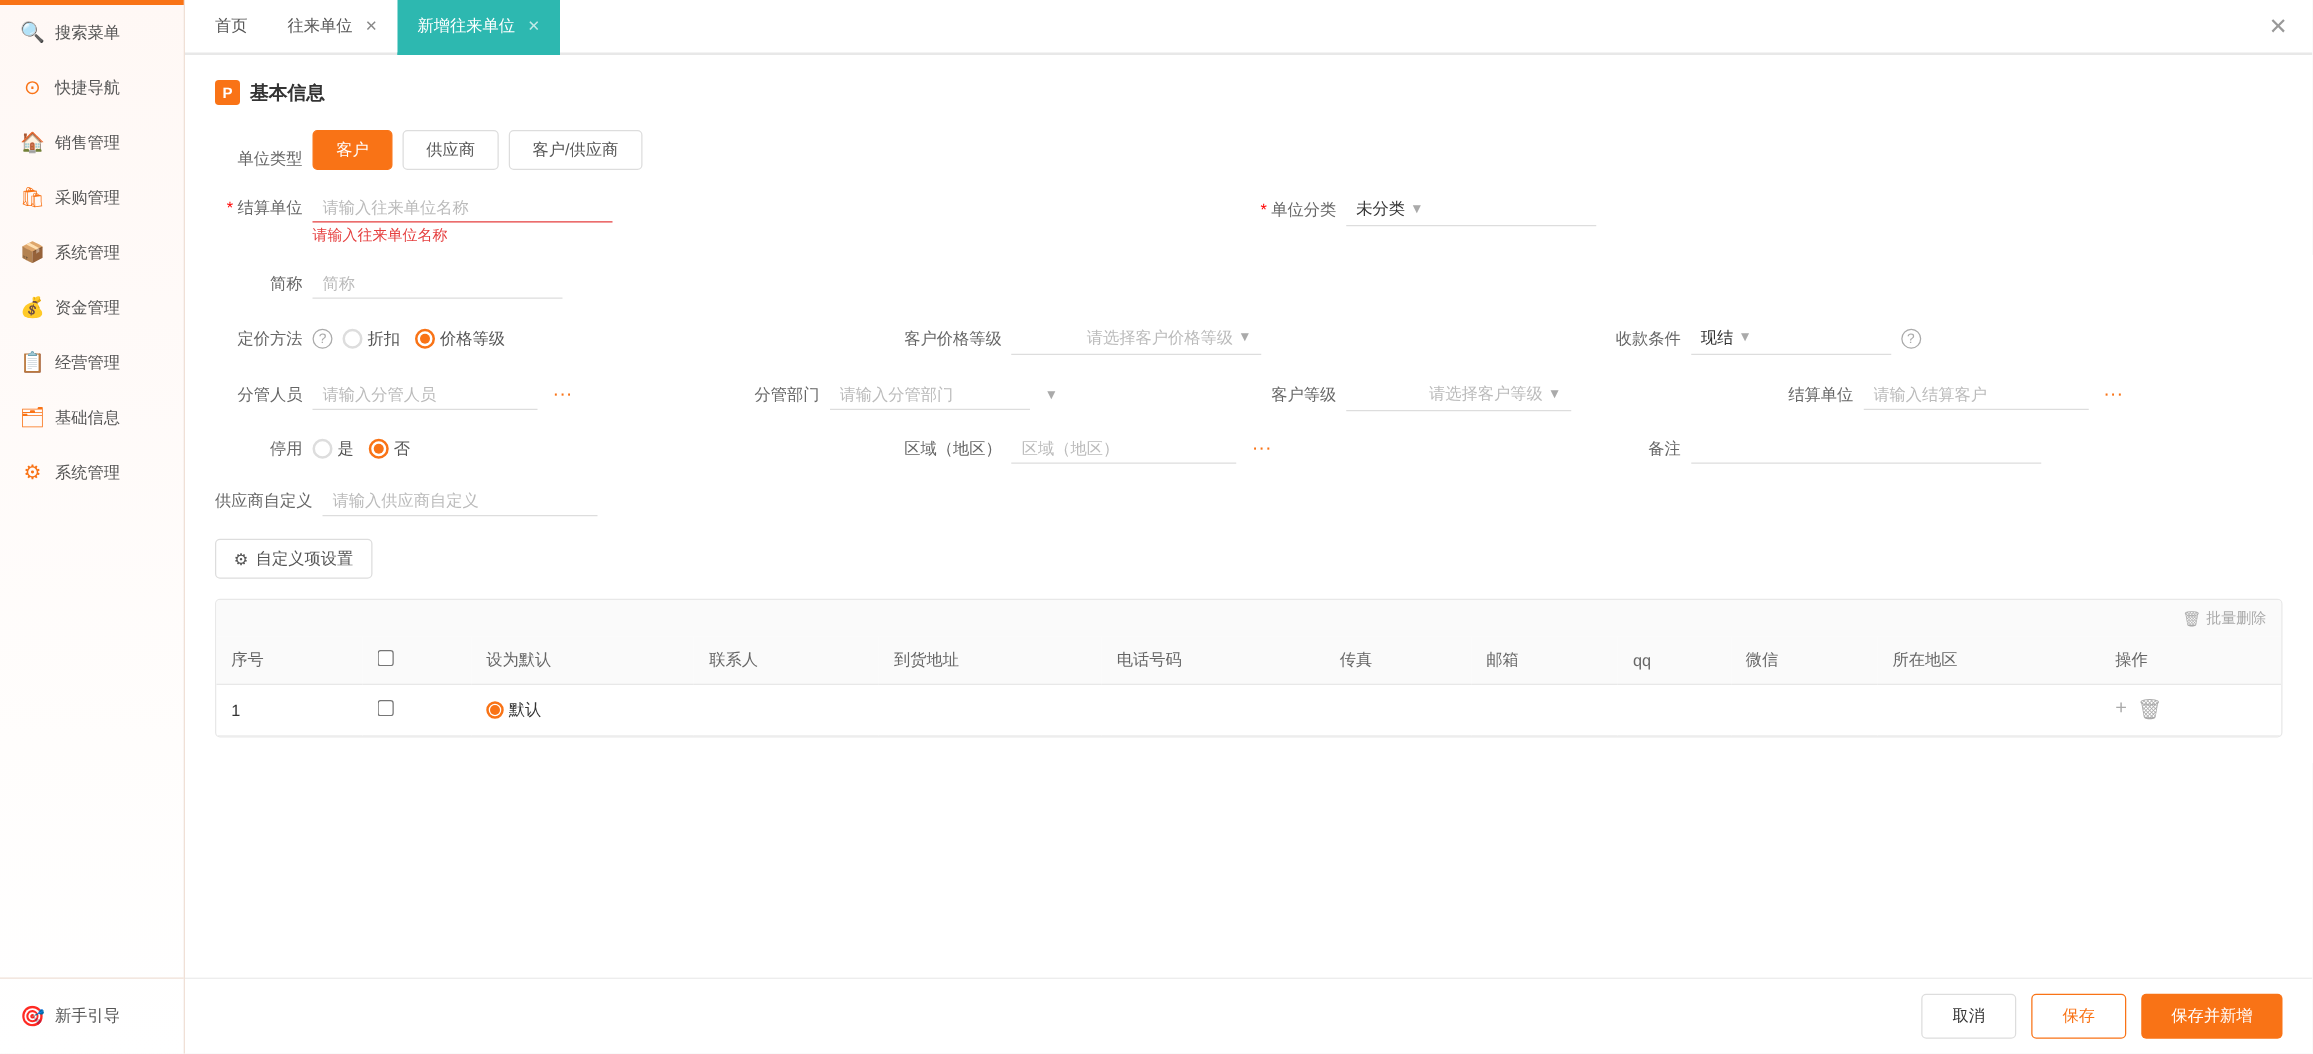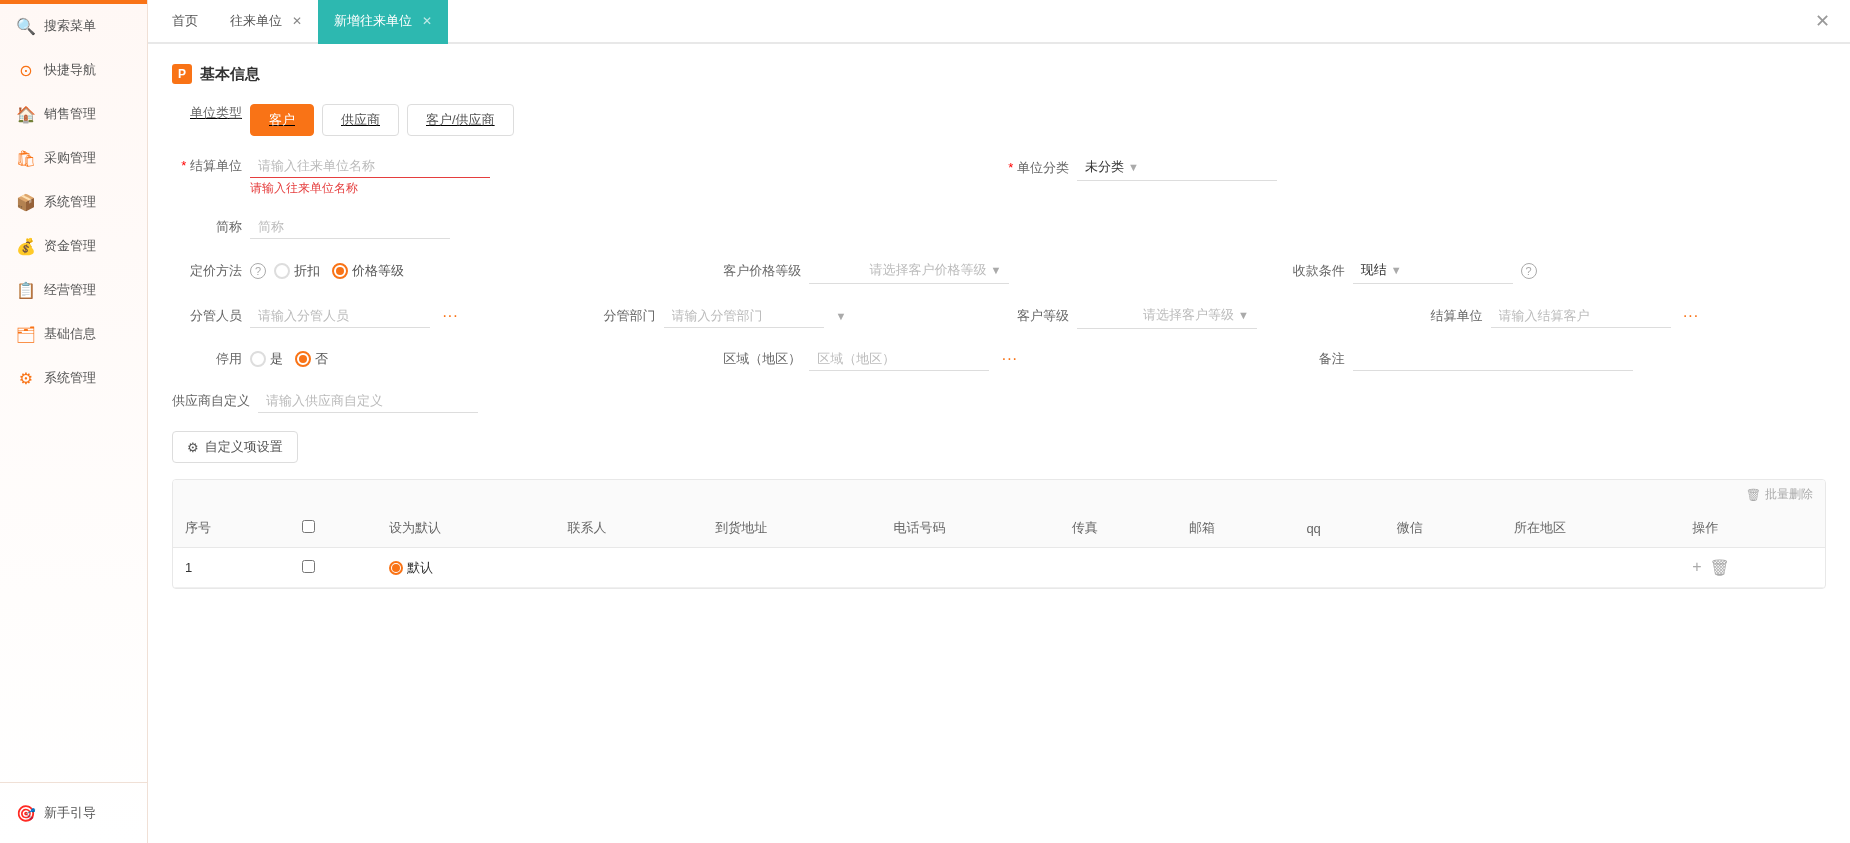--- a/index.html
+++ b/index.html
@@ -475,21 +475,21 @@
   </div>
 
   <div class="content">
 
     <div class="section-title">
       <div class="icon-box">P</div>
       <span>基本信息</span>
     </div>
 
     <div class="form-row">
-      <div class="form-field" style="align-items:flex-start;text-decoration:underline;">
+      <div class="form-field" style="align-items:flex-end;">
         <span class="form-label">单位类型</span>
         <div class="btn-group" style="margin-bottom:0;">
           <button class="btn active">客户</button>
           <button class="btn">供应商</button>
           <button class="btn">客户/供应商</button>
         </div>
       </div>
     </div>
 
     <div class="form-row">
@@ -661,14 +661,19 @@
                 <span class="action-icon">🗑</span>
               </div>
             </td>
           </tr>
         </tbody>
       </table>
     </div>
 
   </div>
 
+  <div class="bottom-bar">
+    <button class="btn-cancel">取消</button>
+    <button class="btn-save">保存</button>
+    <button class="btn-save-new">保存并新增</button>
+  </div>
 
 </div>
 
 </body></html>

